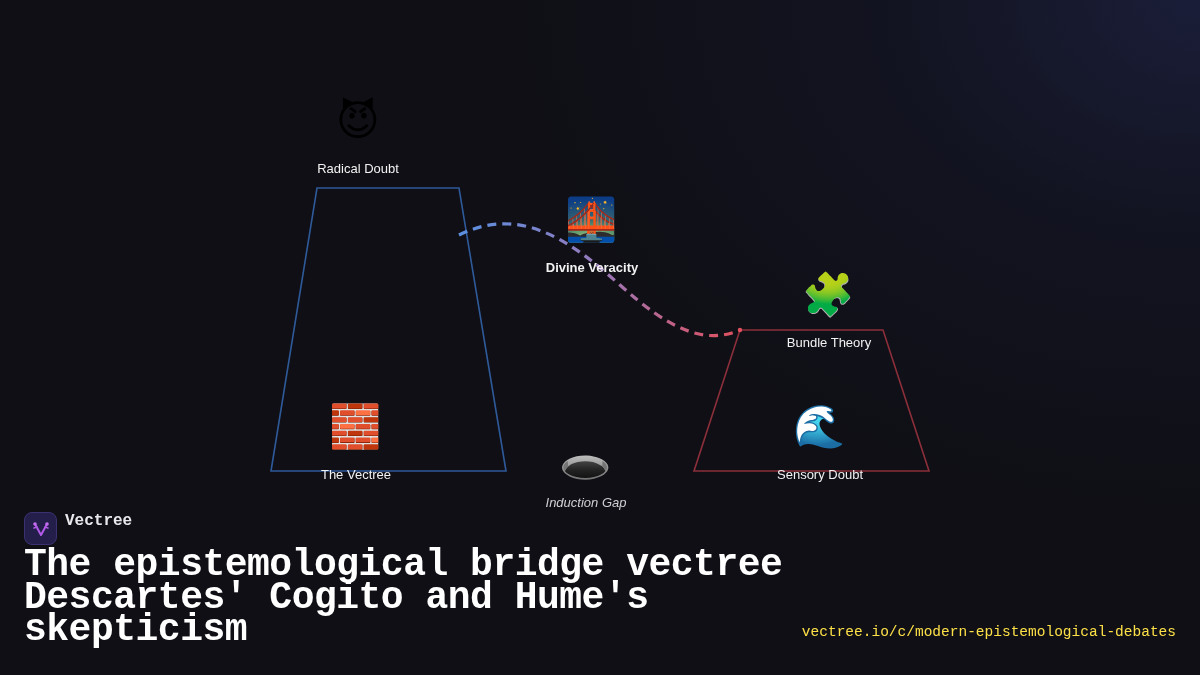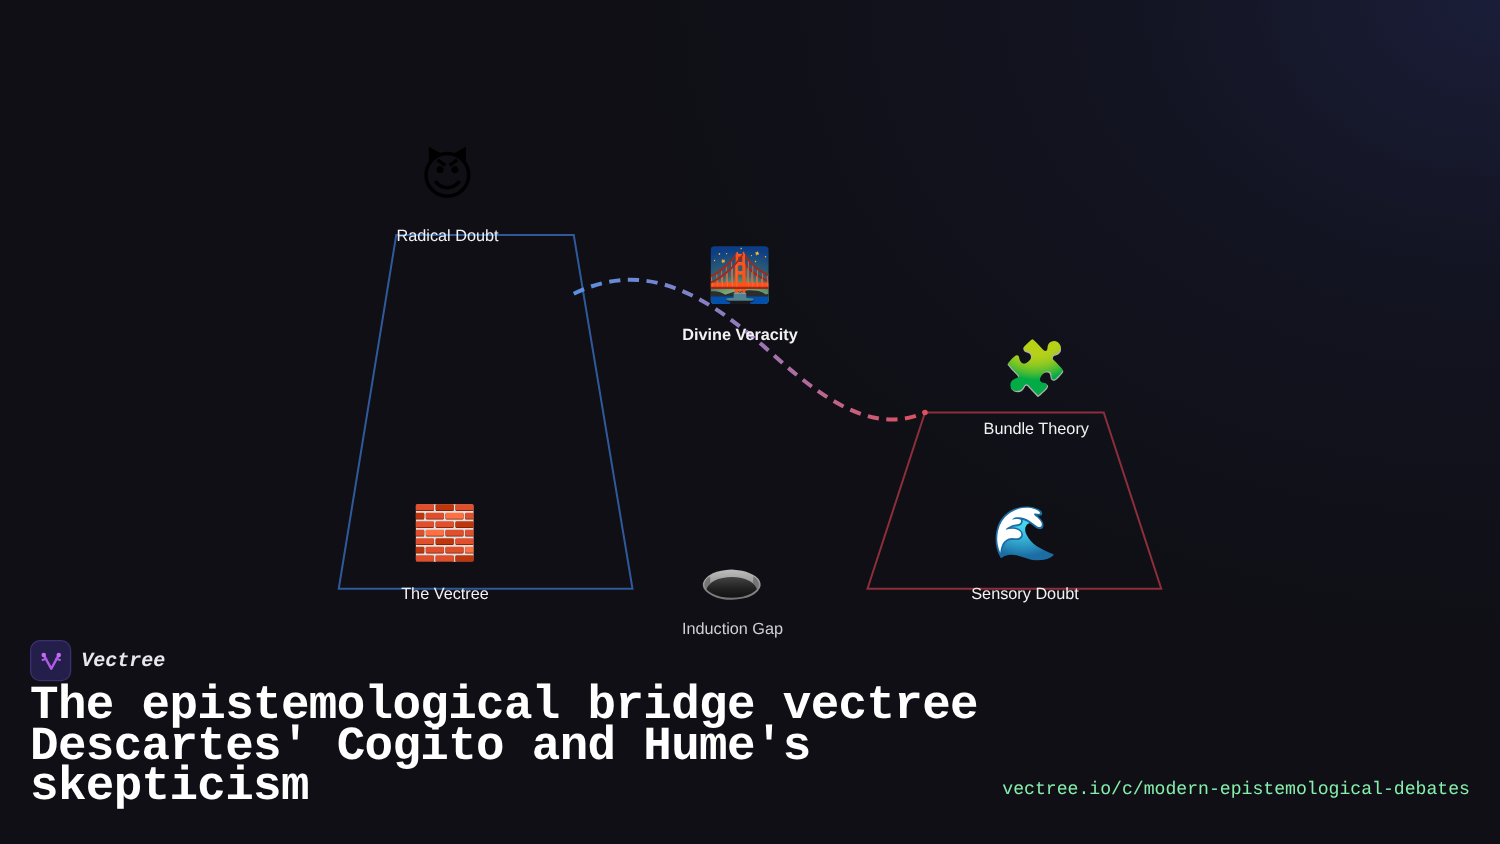--- a/index.html
+++ b/index.html
@@ -18,38 +18,38 @@
     .node .emoji {
       display: block; font-size: 42px; line-height: 50px; height: 50px;
       font-family: "DejaVu Sans", sans-serif;
     }
     .node .label {
       display: block; color: #f2f2f2; font-size: 13px; white-space: nowrap;
       margin-top: 0px;
     }
     .node.dim .label { color: #d0d0d4; }
     .brand {
-      position: absolute; left: 24px; top: 512px; display: flex; align-items: center; gap: 8px; font-style: italic;
+      position: absolute; left: 24px; top: 512px; display: flex; gap: 8px;
     }
     .brand .logo {
       width: 33px; height: 33px; border-radius: 8px;
       background: #241f4a; border: 1px solid #3a3270;
       box-sizing: border-box; display: flex; align-items: center; justify-content: center;
     }
     .brand .name {
       color: #e8e8ec; font-family: "Liberation Mono", monospace; font-weight: bold; font-size: 16px;
     }
     .title {
       position: absolute; left: 24px; top: 549px; width: 780px;
       color: #ffffff; font-family: "Liberation Mono", monospace; font-weight: bold;
       font-size: 38px; line-height: 32.5px; letter-spacing: -0.5px; margin: 0;
     }
     .url {
       position: absolute; right: 24px; top: 624px;
-      color: #86efac; font-family: "Liberation Mono", monospace; font-size: 14.5px;
+      color: #fde047; font-family: "Liberation Mono", monospace; font-size: 14.5px;
     }
   </style>
 </head>
 <body>
 
 <div class="bg-glow"></div>
 
 <svg class="canvas" width="1200" height="675" viewBox="0 0 1200 675">
   <defs>
     <linearGradient id="bridgeGrad" gradientUnits="userSpaceOnUse" x1="459" y1="235" x2="740" y2="330">
@@ -57,21 +57,21 @@
       <stop offset="0.5" stop-color="#9a78b8"></stop>
       <stop offset="1" stop-color="#e0505e"></stop>
     </linearGradient>
   </defs>
   <polygon points="317,188 459,188 506,471 271,471" fill="none" stroke="#2f5a9a" stroke-width="1.6"></polygon>
   <polygon points="740,330 883,330 929,471 694,471" fill="none" stroke="#8c2f3a" stroke-width="1.6"></polygon>
   <path d="M459,235 C520,205 570,240 620,285 C670,330 705,345 740,330" fill="none" stroke="url(#bridgeGrad)" stroke-width="3.2" stroke-dasharray="9,6"></path>
   <circle cx="740" cy="330" r="2.2" fill="#e0505e"></circle>
 </svg>
 
-<div class="node" style="left:358px; top:116px;">
+<div class="node" style="left:358px; top:96px;">
   <span class="emoji">😈</span>
   <span class="label" style="margin-top:15px;">Radical Doubt</span>
 </div>
 
 <div class="node" style="left:592px; top:195px;">
   <span class="emoji">🌉</span>
   <span class="label" style="margin-top:15px;font-weight:bold;">Divine Veracity</span>
 </div>
 
 <div class="node" style="left:829px; top:270px;">
@@ -79,21 +79,21 @@
   <span class="label" style="margin-top:15px;">Bundle Theory</span>
 </div>
 
 <div class="node" style="left:356px; top:402px;">
   <span class="emoji">🧱</span>
   <span class="label" style="margin-top:15px;">The Vectree</span>
 </div>
 
 <div class="node dim" style="left:586px; top:436px;">
   <span class="emoji">🕳️</span>
-  <span class="label" style="margin-top:9px;">Induction Gap</span>
+  <span class="label" style="margin-top:9px;font-style:italic;">Induction Gap</span>
 </div>
 
 <div class="node" style="left:820px; top:402px;">
   <span class="emoji">🌊</span>
   <span class="label" style="margin-top:15px;">Sensory Doubt</span>
 </div>
 
 <div class="brand">
   <div class="logo">
     <svg width="20" height="20" viewBox="0 0 20 20">

